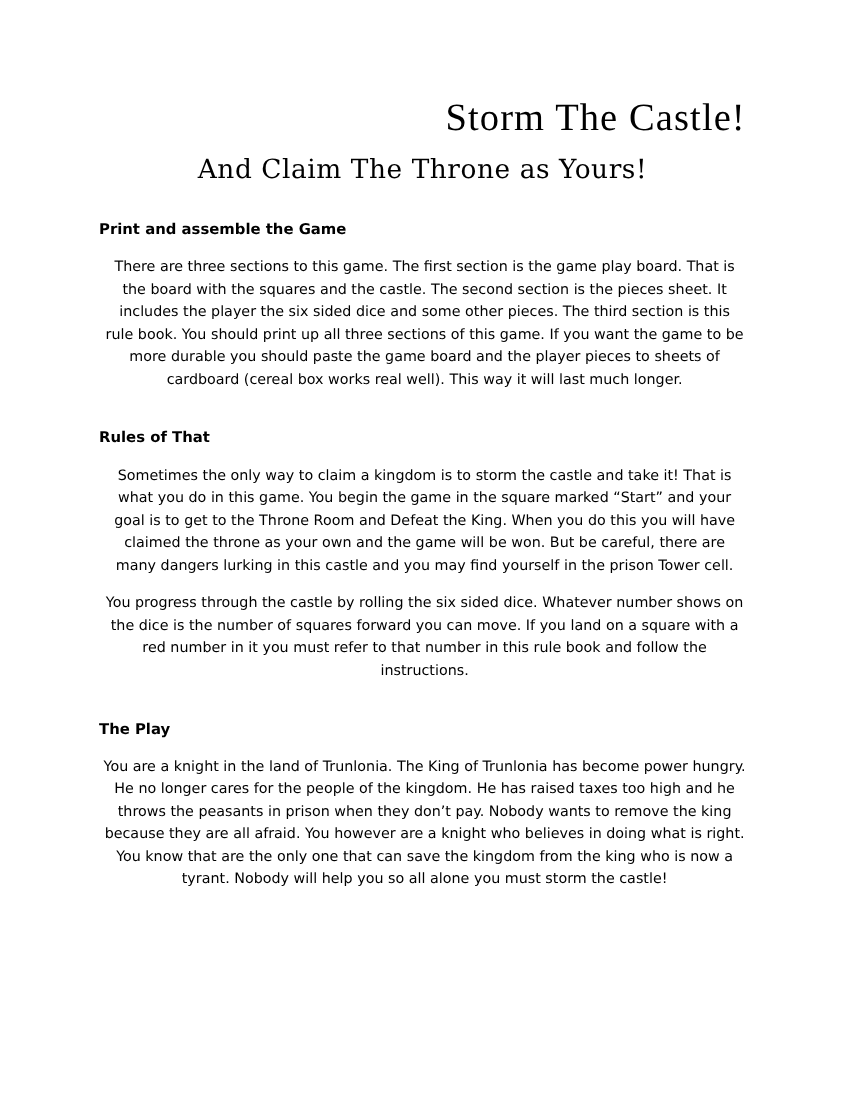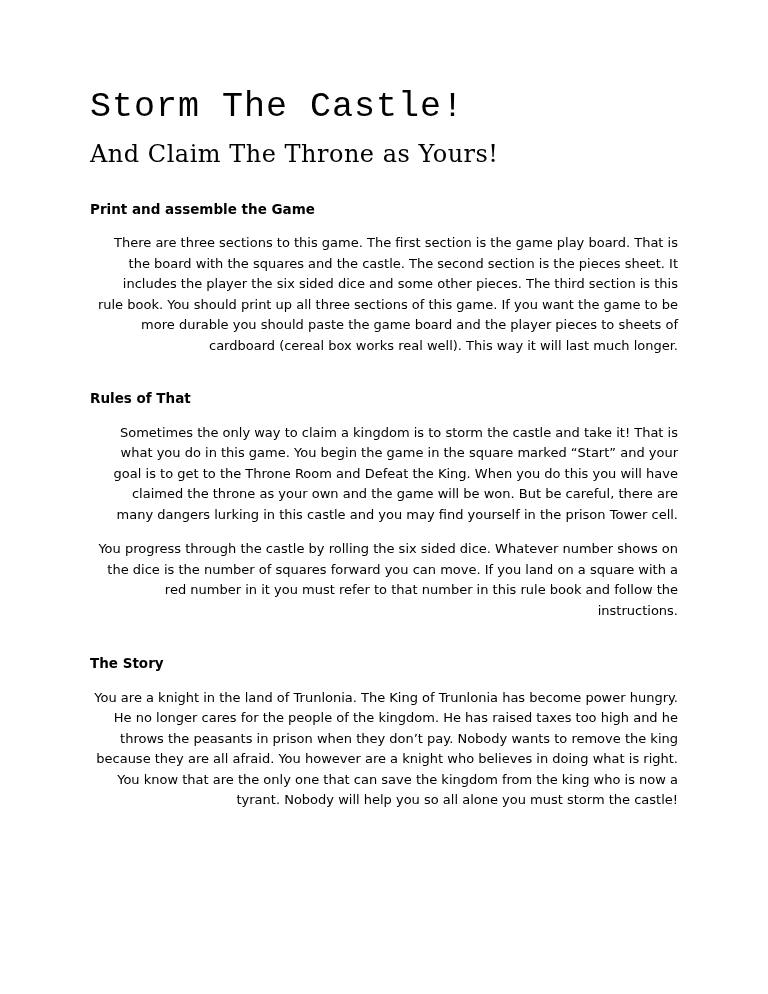--- a/index.html
+++ b/index.html
@@ -12,47 +12,48 @@
     width: 768px;
     height: 994px;
     background: #ffffff;
     box-sizing: border-box;
     padding: 88px 90px 40px 90px;
     font-family: "DejaVu Sans", sans-serif;
     color: #000000;
     overflow: hidden;
   }
   .doc-title {
-    text-align: left;
-    font-family: Liberation Mono, monospace;
+    text-align: right;
+    font-family: Liberation Serif, serif;
     font-size: 35px;
     font-weight: normal;
     letter-spacing: 1px;
     margin: 0 0 14px 0;
     line-height: 1.1;
   }
   .doc-subtitle {
+    text-align: center;
     font-family: "DejaVu Serif", serif;
     font-size: 24px;
     font-weight: normal;
     letter-spacing: 0.5px;
     margin: 0 0 26px 0;
     line-height: 1.1;
   }
   .section-heading {
     font-size: 13.5px;
     font-weight: bold;
     margin: 32px 0 14px 0;
     line-height: 1.5;
   }
   .para {
     font-size: 13px;
     line-height: 1.58;
     margin: 0 0 14px 4px;
-    text-align: right;
+    text-align: center;
   }
 </style>
 </head>
 <body>
 
 <div class="page">
 
   <div class="doc-title">Storm The Castle!</div>
 
   <div class="doc-subtitle">And Claim The Throne as Yours!</div>
@@ -62,17 +63,17 @@
     <p class="para">There are three sections to this game. The first section is the game play board. That is the board with the squares and the castle. The second section is the pieces sheet.  It includes the player the six sided dice and some other pieces. The third section is this rule book. You should print up all three sections of this game. If you want the game to be more durable you should paste the game board and the player pieces to sheets of cardboard (cereal box works real well). This way it will last much longer.</p>
   </div>
 
   <div class="section">
     <div class="section-heading">Rules of That</div>
     <p class="para">Sometimes the only way to claim a kingdom is to storm the castle and take it! That is what you do in this game. You begin the game in the square marked “Start” and your goal is to get to the Throne Room and Defeat the King. When you do this you will have claimed the throne as your own and the game will be won. But be careful, there are many dangers lurking in this castle and you may find yourself in the prison Tower cell.</p>
     <p class="para">You progress through the castle by rolling the six sided dice. Whatever number shows on the dice is the number of squares forward you can move. If you land on a square with a red number in it you must refer to that number in this rule book and follow the instructions.</p>
   </div>
 
   <div class="section">
-    <div class="section-heading">The Story</div>
+    <div class="section-heading">The Play</div>
     <p class="para">You are a knight in the land of Trunlonia. The King of Trunlonia has become power hungry. He no longer cares for the people of the kingdom. He has raised taxes too high and he throws the peasants in prison when they don’t pay. Nobody wants to remove the king because they are all afraid. You however are a knight who believes in doing what is right. You know that are the only one that can save the kingdom from the king who is now a tyrant. Nobody will help you so all alone you must storm the castle!</p>
   </div>
 
 </div>
 
 </body></html>

